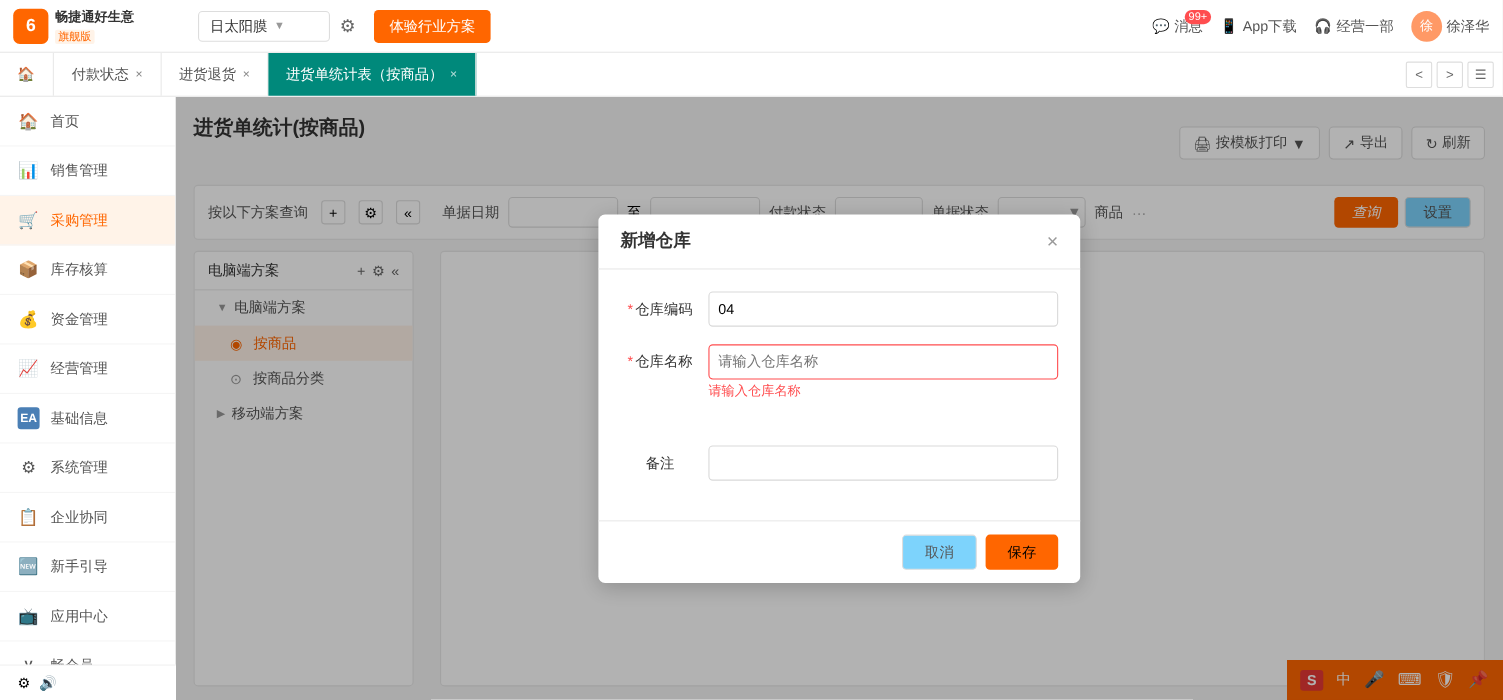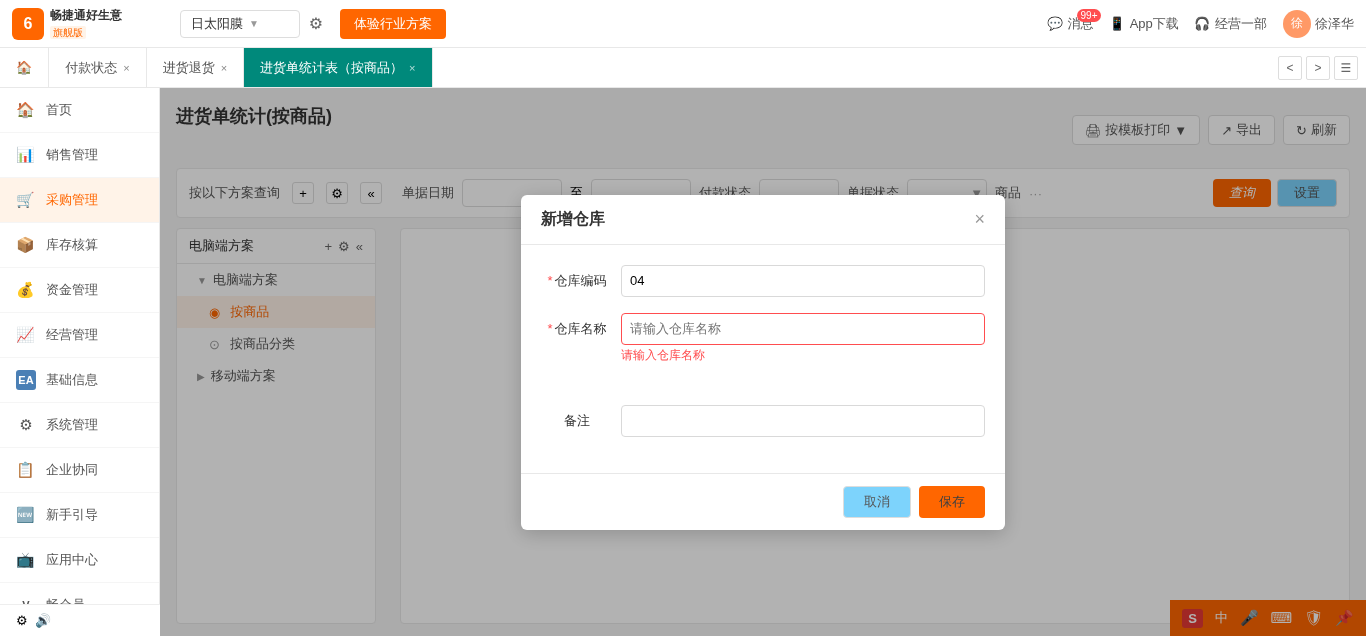--- a/index.html
+++ b/index.html
@@ -272,21 +272,21 @@
       top: 0; left: 0; right: 0; bottom: 0;
       background: rgba(0,0,0,0.3);
       display: flex;
       align-items: center;
       justify-content: center;
       z-index: 100;
     }
     .modal {
       background: #fff;
       border-radius: 6px;
-      width: 484px;
+      width: 438px;
       box-shadow: 0 4px 20px rgba(0,0,0,0.2);
       position: relative;
     }
     .modal-header {
       padding: 14px 20px;
       border-bottom: 1px solid #e8e8e8;
       display: flex;
       align-items: center;
       justify-content: space-between;
     }
@@ -399,21 +399,21 @@
       background: #7dd3fc;
       color: #555;
       font-size: 13px;
     }
     .btn-save {
       padding: 6px 20px;
       border: none;
       border-radius: 4px;
       cursor: pointer;
       background: #ff6600;
-      color: #404040;
+      color: #000000;
       font-size: 13px;
     }
 
     
     .bg-content {
       display: flex;
       gap: 12px;
       height: calc(100% - 120px);
     }
     .content-main {

